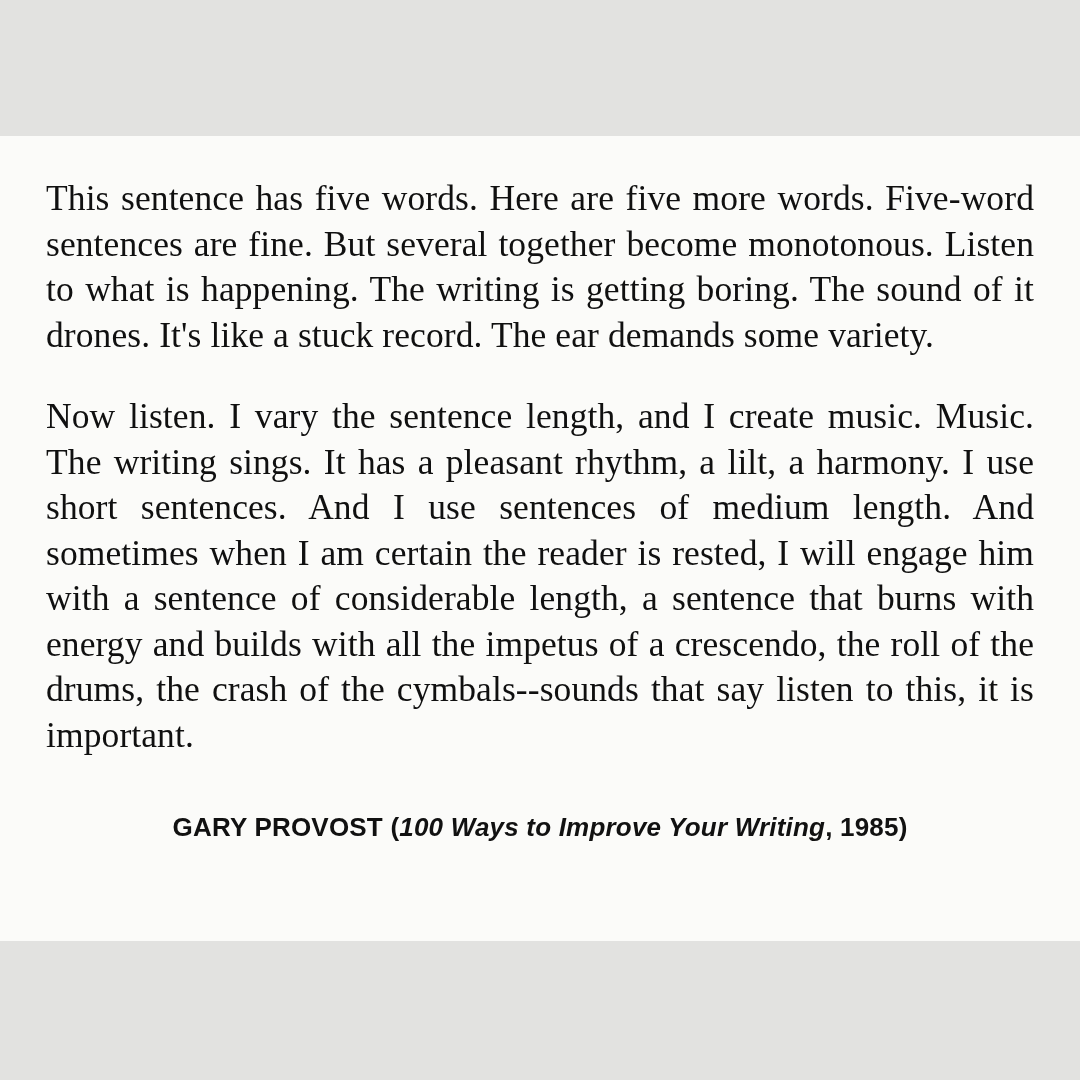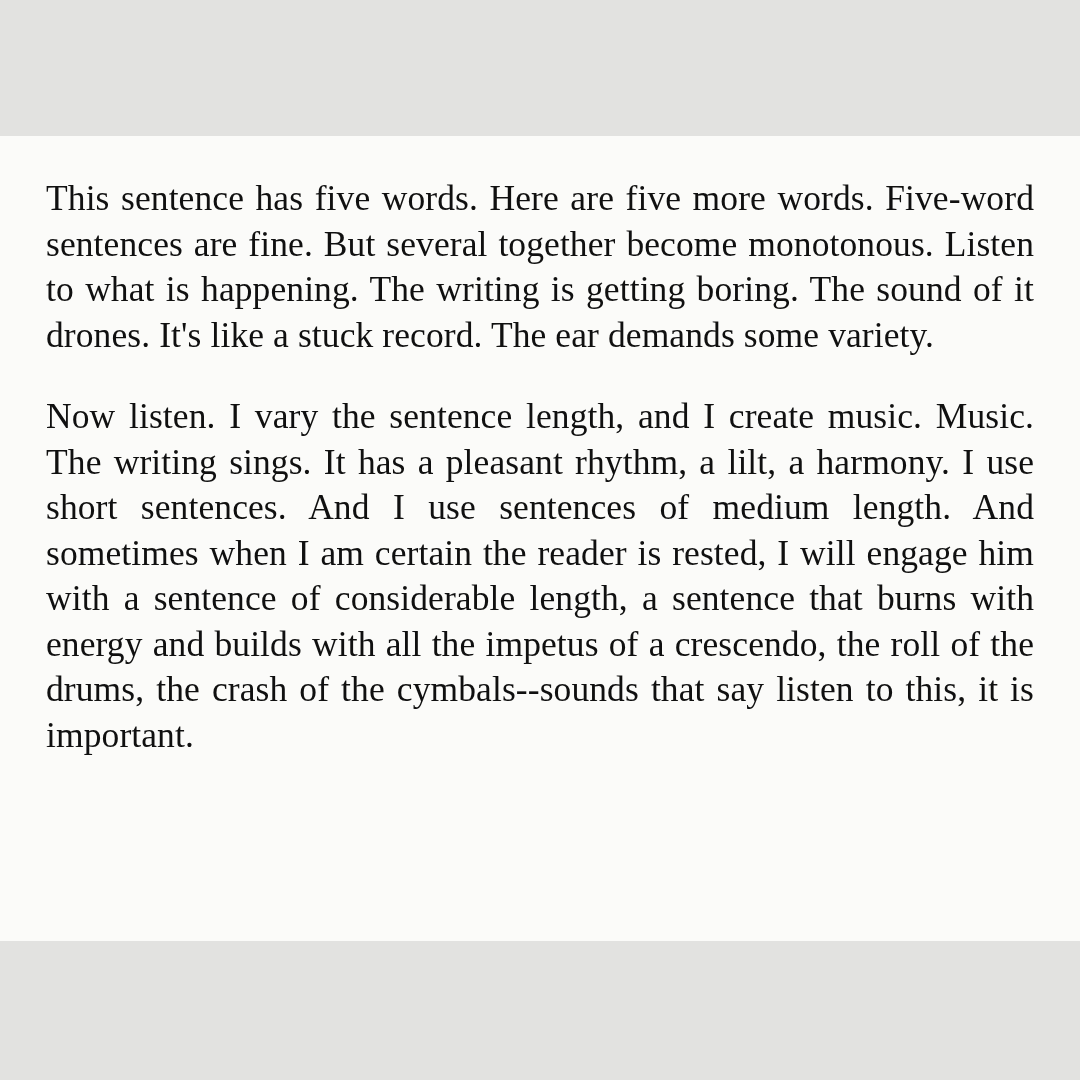--- a/index.html
+++ b/index.html
@@ -63,16 +63,19 @@
 <body>
 
 <div class="page">
   <div class="card">
     <div class="content">
 
       <p class="para">This sentence has five words. Here are five more words. Five-word sentences are fine. But several together become monotonous. Listen to what is happening. The writing is getting boring. The sound of it drones. It's like a stuck record. The ear demands some variety.</p>
 
       <p class="para">Now listen. I vary the sentence length, and I create music. Music. The writing sings. It has a pleasant rhythm, a lilt, a harmony. I use short sentences. And I use sentences of medium length. And sometimes when I am certain the reader is rested, I will engage him with a sentence of considerable length, a sentence that burns with energy and builds with all the impetus of a crescendo, the roll of the drums, the crash of the cymbals--sounds that say listen to this, it is important.</p>
 
+      <div class="attribution">
+        <span class="author">GARY PROVOST</span><span class="paren space-before"> </span><span class="paren">(</span><span class="work">100 Ways to Improve Your Writing</span><span class="paren">, </span><span class="paren">1985</span><span class="paren">)</span>
+      </div>
 
     </div>
   </div>
 </div>
 
 </body></html>

